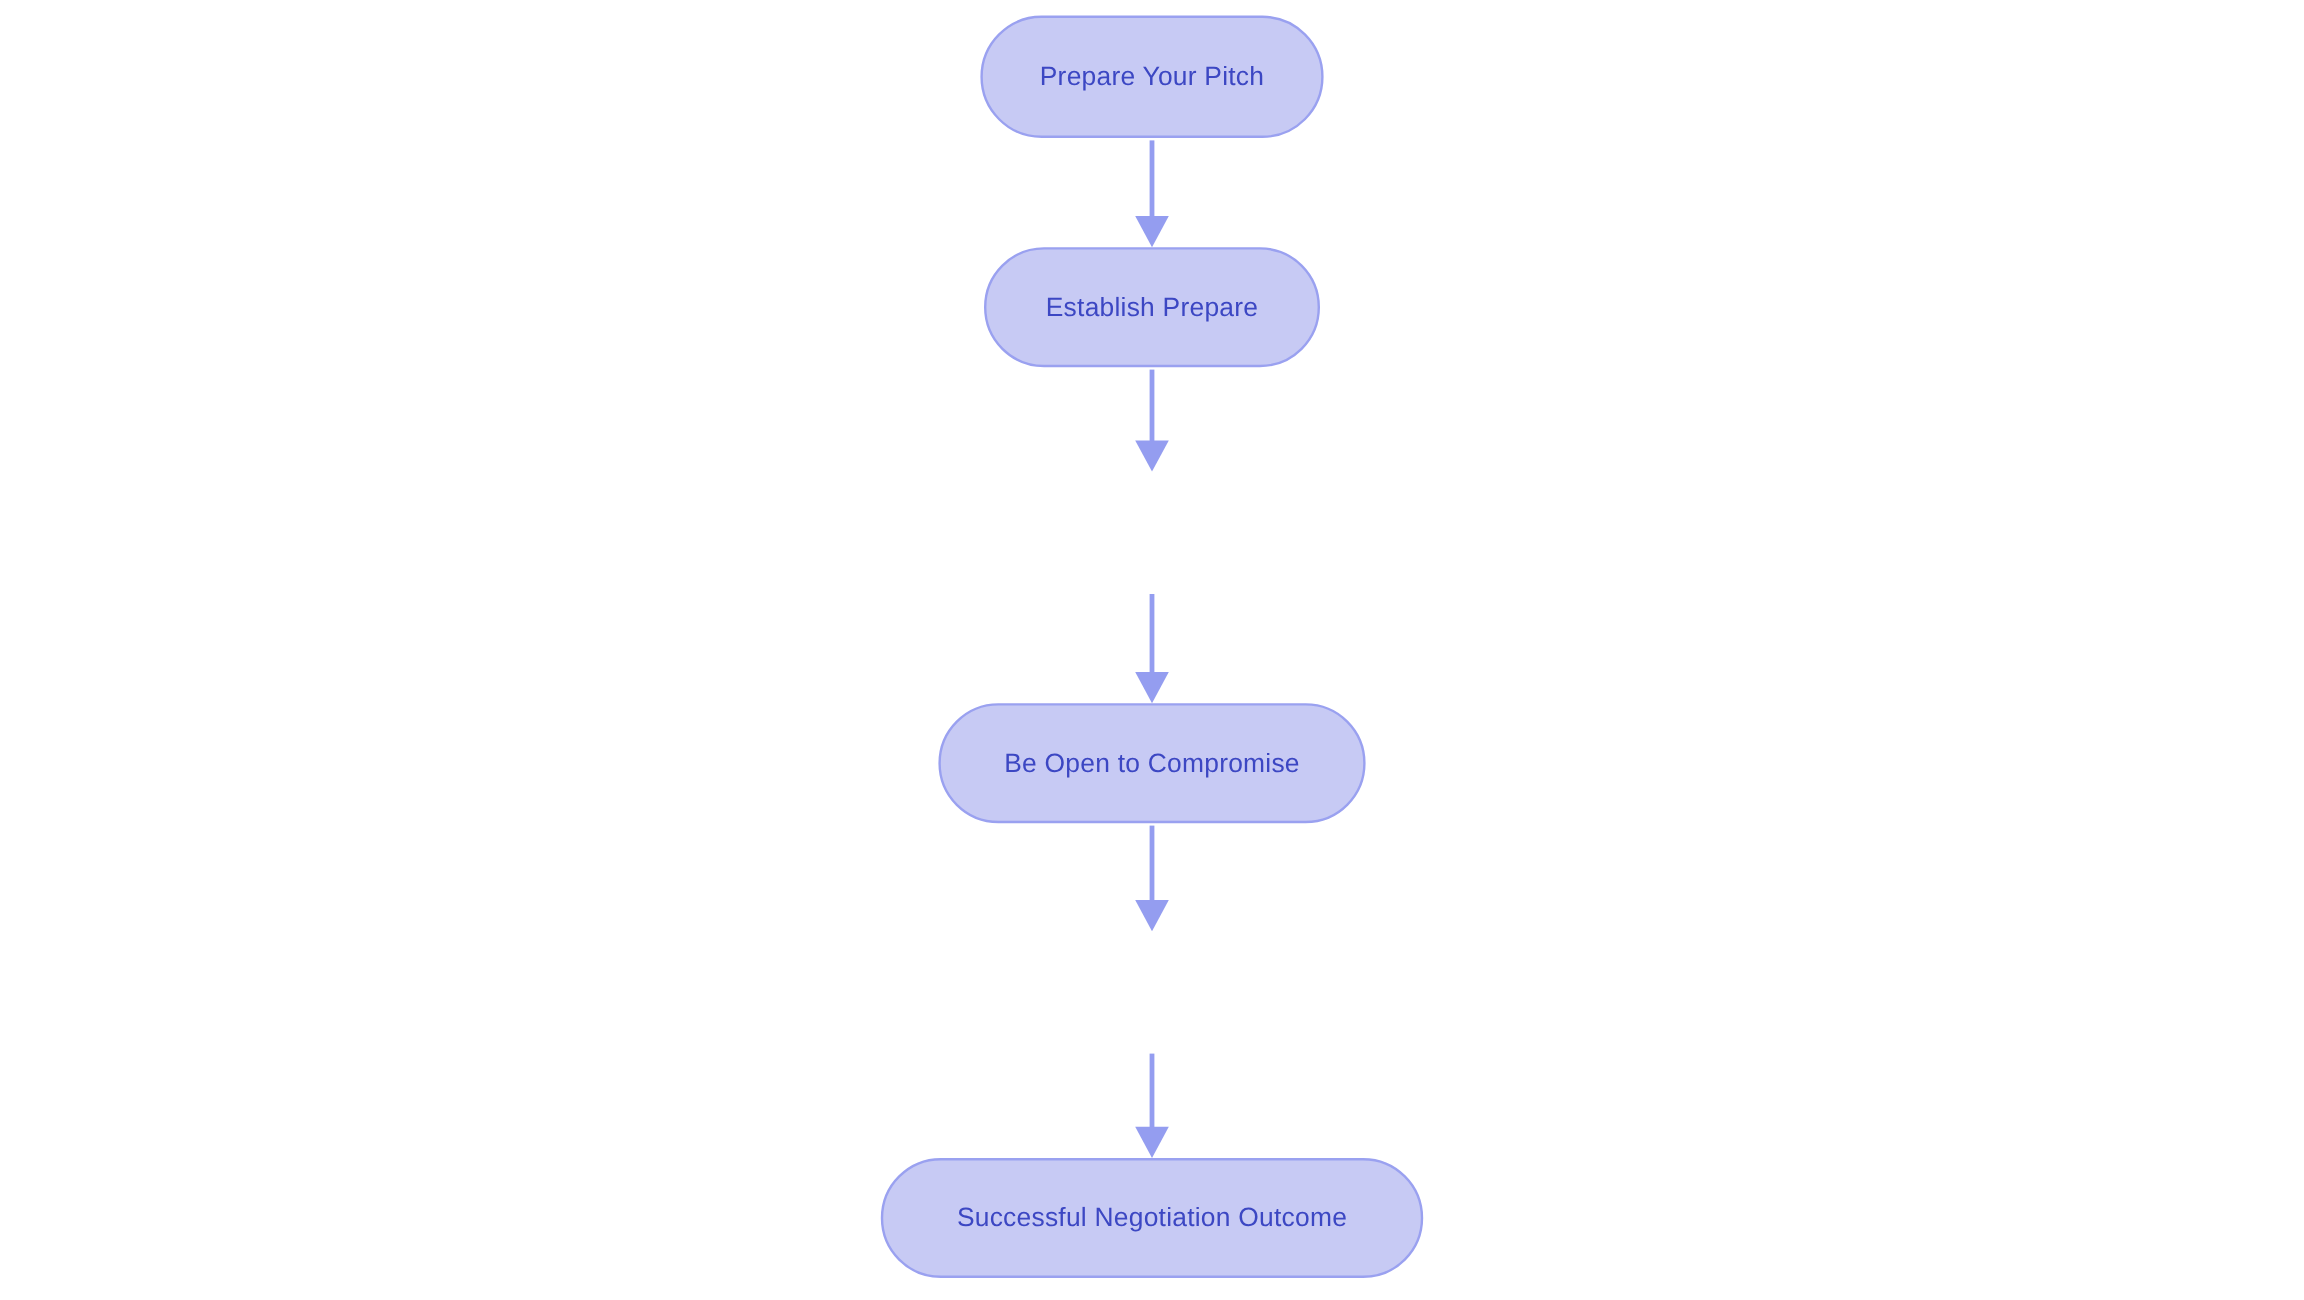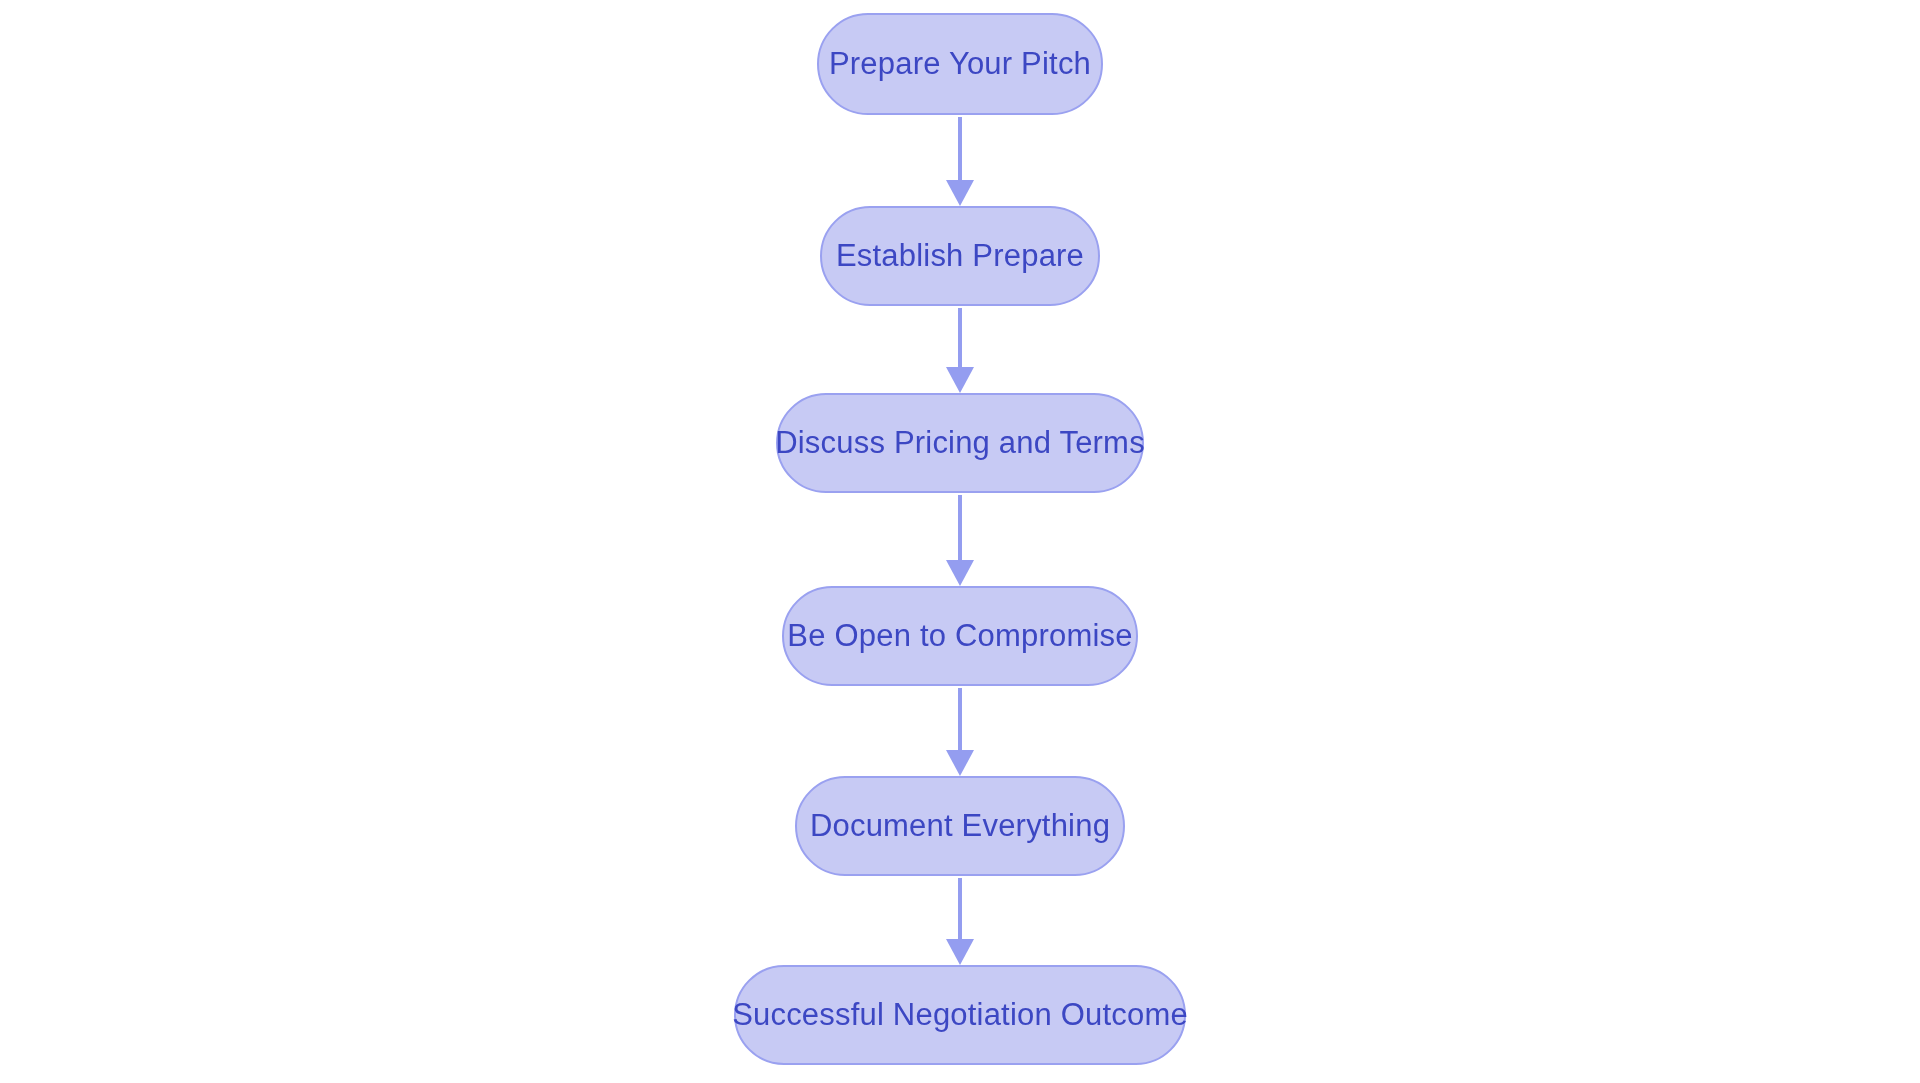--- a/index.html
+++ b/index.html
@@ -30,21 +30,21 @@
     height: 100px;
     border-radius: 52px;
     background: var(--node-fill);
     border: 2px solid var(--node-border);
     display: flex;
     align-items: center;
     justify-content: center;
   }
   .node .label {
     color: var(--node-text);
-    font-size: 31px;
+    font-size: 22px;
     letter-spacing: 0.2px;
     white-space: nowrap;
   }
   .n1 { top: 13px;  width: 286px; height: 102px; }
   .n2 { top: 206px; width: 280px; }
   .n3 { top: 393px; width: 368px; }
   .n4 { top: 586px; width: 356px; }
   .n5 { top: 776px; width: 330px; }
   .n6 { top: 965px; width: 452px; align-items: center; }
 
@@ -97,41 +97,35 @@
 
   <div class="node n2">
     <span class="label">Establish Prepare</span>
   </div>
 
   <div class="arrow a2">
     <div class="line"></div>
     <div class="head"></div>
   </div>
 
-  <div class="node n3">
-    <span class="label">Discuss Pricing and Terms</span>
-  </div>
 
   <div class="arrow a3">
     <div class="line"></div>
     <div class="head"></div>
   </div>
 
   <div class="node n4">
     <span class="label">Be Open to Compromise</span>
   </div>
 
   <div class="arrow a4">
     <div class="line"></div>
     <div class="head"></div>
   </div>
 
-  <div class="node n5">
-    <span class="label">Document Everything</span>
-  </div>
 
   <div class="arrow a5">
     <div class="line"></div>
     <div class="head"></div>
   </div>
 
   <div class="node n6">
     <span class="label">Successful Negotiation Outcome</span>
   </div>
 

